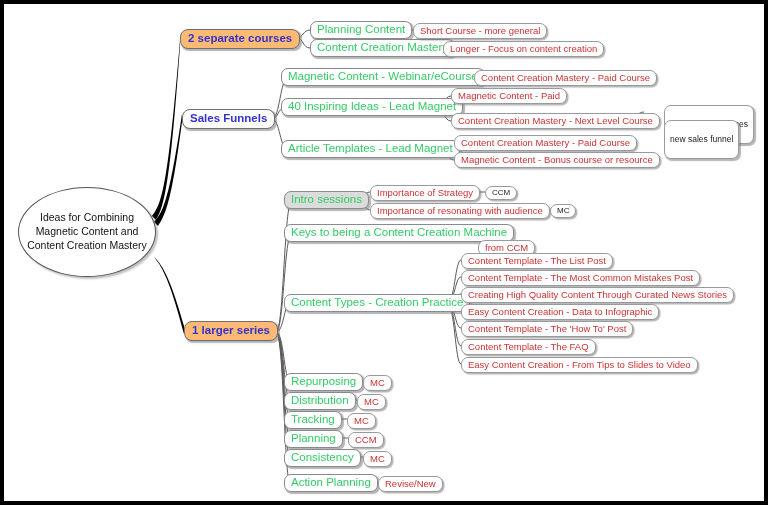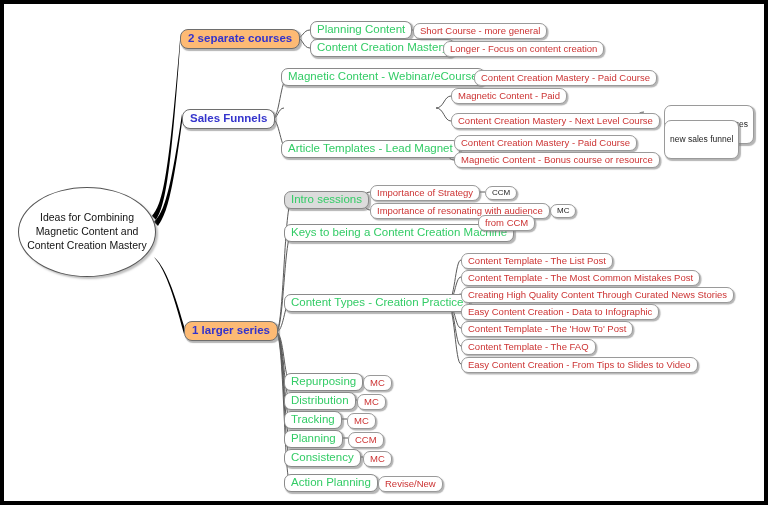--- a/index.html
+++ b/index.html
@@ -96,39 +96,40 @@
   </div>
 
   <div class="node lvl1" style="left:176px;top:25px;">2 separate courses</div>
   <div class="node green" style="left:306px;top:17px;">Planning Content</div>
   <div class="node green" style="left:306px;top:35px;">Content Creation Mastery</div>
   <div class="node red" style="left:409px;top:19px;">Short Course - more general</div>
   <div class="node red" style="left:439px;top:37px;">Longer - Focus on content creation</div>
 
   <div class="node lvl1 plain" style="left:178px;top:105px;">Sales Funnels</div>
   <div class="node green" style="left:277px;top:64px;">Magnetic Content - Webinar/eCourse</div>
+  <div class="node green" style="left:277px;top:94px;">40 Inspiring Ideas - Lead Magnet</div>
   <div class="node green" style="left:277px;top:136px;">Article Templates - Lead Magnet</div>
   <div class="node red" style="left:470px;top:66px;">Content Creation Mastery - Paid Course</div>
   <div class="node red" style="left:447px;top:84px;">Magnetic Content - Paid</div>
   <div class="node red" style="left:447px;top:109px;">Content Creation Mastery - Next Level Course</div>
   <div class="node dark tiny" style="left:660px;top:101px;">with freebie bonuses</div>
   <div class="node dark tiny" style="left:660px;top:116px;">new sales funnel</div>
   <div class="node red" style="left:450px;top:131px;">Content Creation Mastery - Paid Course</div>
   <div class="node red" style="left:450px;top:148px;">Magnetic Content - Bonus course or resource</div>
 
   <div class="node lvl1" style="left:180px;top:317px;">1 larger series</div>
 
   <div class="node green fill" style="left:280px;top:187px;">Intro sessions</div>
   <div class="node red" style="left:366px;top:181px;">Importance of Strategy</div>
   <div class="node red" style="left:366px;top:199px;">Importance of resonating with audience</div>
   <div class="node dark" style="left:481px;top:182px;">CCM</div>
   <div class="node dark" style="left:546px;top:200px;">MC</div>
 
   <div class="node green" style="left:280px;top:220px;">Keys to being a Content Creation Machine</div>
-  <div class="node red" style="left:474px;top:211px;">from CCM</div>
+  <div class="node red" style="left:474px;top:236px;">from CCM</div>
 
   <div class="node green" style="left:280px;top:290px;">Content Types - Creation Practice</div>
   <div class="node red" style="left:457px;top:249px;">Content Template - The List Post</div>
   <div class="node red" style="left:457px;top:266px;">Content Template - The Most Common Mistakes Post</div>
   <div class="node red" style="left:457px;top:283px;">Creating High Quality Content Through Curated News Stories</div>
   <div class="node red" style="left:457px;top:300px;">Easy Content Creation - Data to Infographic</div>
   <div class="node red" style="left:457px;top:317px;">Content Template - The 'How To' Post</div>
   <div class="node red" style="left:457px;top:335px;">Content Template - The FAQ</div>
   <div class="node red" style="left:457px;top:353px;">Easy Content Creation - From Tips to Slides to Video</div>
 

